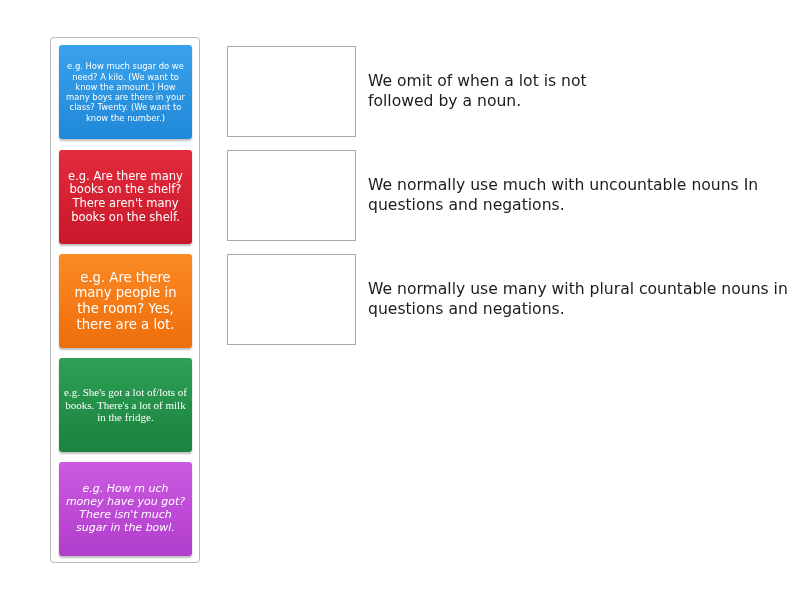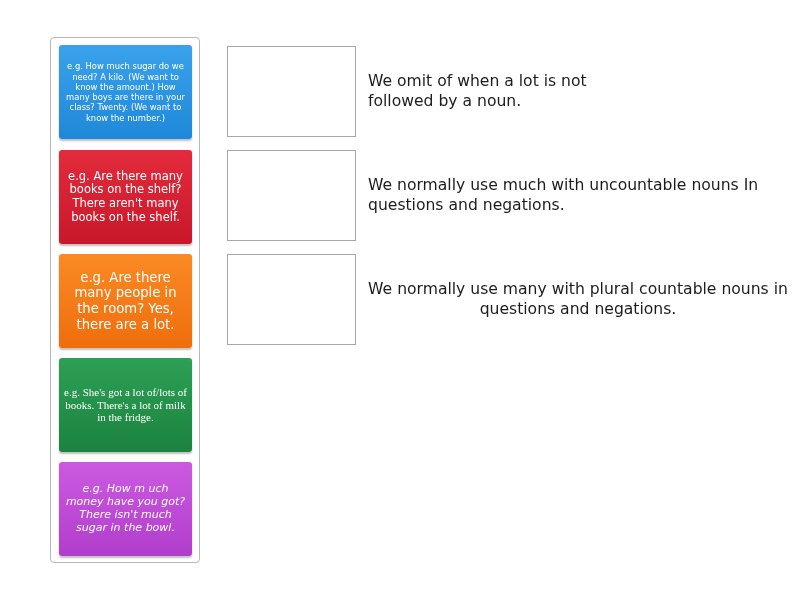--- a/index.html
+++ b/index.html
@@ -81,21 +81,21 @@
     line-height: 1.22;
   }
   .definition span { display: block; }
   .r0 { top: 46px; }
   .r1 { top: 150px; }
   .r2 { top: 254px; }
   .r3 { top: 358px; }
   .r4 { top: 462px; }
   .r0 .definition { width: 240px; }
   .r1 .definition { width: 420px; }
-  .r2 .definition { width: 420px; text-align: center; }
+  .r2 .definition { width: 420px; }
   .r3 .definition { width: 460px; font-size: 15.4px; }
   .r4 .definition { width: 320px; }
 </style>
 </head>
 <body>
 
 <div class="stage">
 
   <div class="tile-tray">
     <div class="tile t0">

